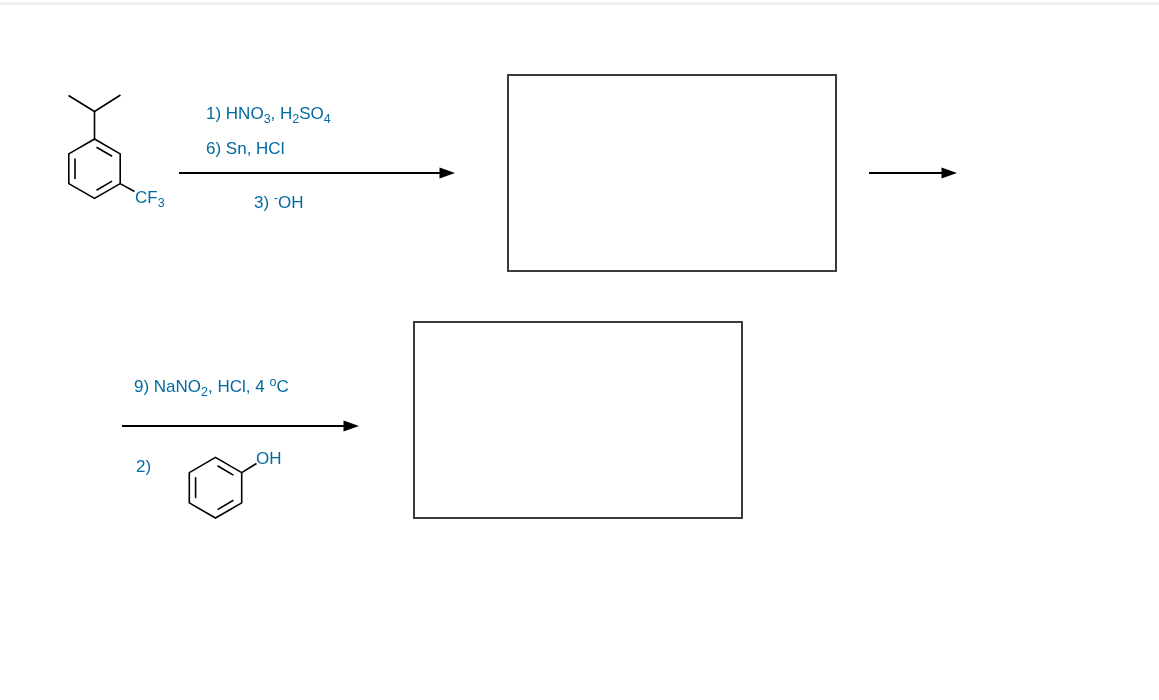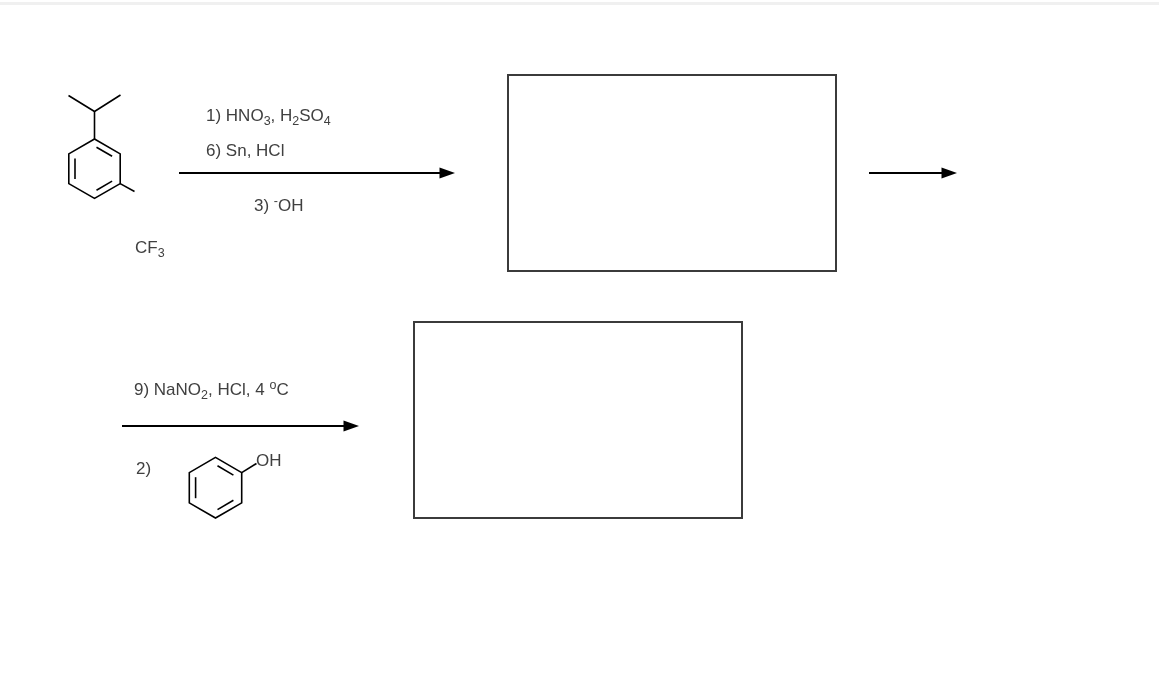--- a/index.html
+++ b/index.html
@@ -17,37 +17,37 @@
   }
   .top-rule {
     position: absolute; left: 0; top: 2px;
     width: 1159px; height: 3px;
     background: #f0f0f0;
   }
   svg.scheme { position: absolute; left: 0; top: 0; }
   .txt {
     position: absolute;
     font-size: 17px;
-    line-height: 26px;
+    line-height: 21px;
     white-space: nowrap;
-    color: #404040;
+    color: #0369a1;
   }
   .sub { font-size: 12.5px; vertical-align: -4px; }
   .sup { font-size: 12.5px; vertical-align: 6px; }
   .answer-box {
     position: absolute;
     width: 330px; height: 198px;
     border: 2px solid #3b3b3b;
     box-sizing: border-box;
     background: #ffffff;
   }
   .t-rxn1-s1 { left: 206px; top: 103px; }
   .t-rxn1-s2 { left: 206px; top: 138px; }
   .t-rxn1-s3 { left: 222px; top: 188px; margin-left: 32px; }
-  .t-cf3     { left: 135px; top: 187px; margin-top: 48px; }
+  .t-cf3     { left: 135px; top: 187px; }
   .t-rxn2-s1 { left: 134px; top: 372px; }
   .t-rxn2-s2 { left: 136px; top: 456px; }
   .t-oh      { left: 256px; top: 448px; }
   .box-1 { left: 507px; top: 74px; }
   .box-2 { left: 413px; top: 321px; }
 </style>
 </head>
 <body>
 
 <div class="page">

